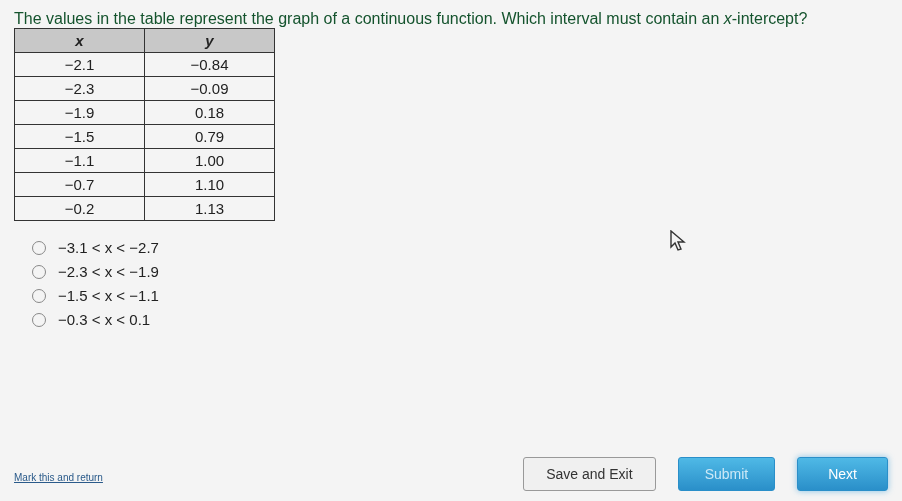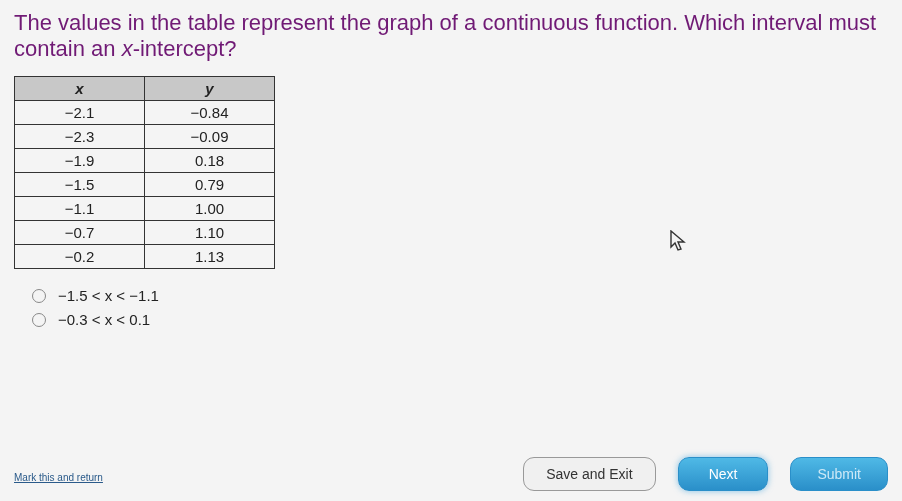--- a/index.html
+++ b/index.html
@@ -12,23 +12,22 @@
   position: relative;
 }
 .page {
   background: #f4f4f4;
   width: 100%;
   height: 100%;
   padding: 10px 14px 0 14px;
   position: relative;
 }
 .question {
-  font-size: 22px;
-  color: #701a75;
-  margin-bottom: 14px;
+  font-size: 16px;
+  color: #14532d;
 }
 .italic { font-style: italic; }
 table.data {
   border-collapse: collapse;
   margin-bottom: 18px;
 }
 table.data th, table.data td {
   border: 1px solid #333;
   padding: 3px 0;
   text-align: center;
@@ -69,21 +68,21 @@
   position: absolute;
   bottom: 10px;
   right: 14px;
   display: flex;
   gap: 22px;
   align-items: center;
 }
 .btn {
   padding: 8px 22px;
   font-size: 14px;
-  border-radius: 11px;
+  border-radius: 3px;
   text-align: center;
   border: 1px solid #bbb;
   cursor: pointer;
 }
 .btn-save { background: #f0f0f0; color: #333; border:1px solid #999; }
 .btn-next {
   background: linear-gradient(#4fb9e6,#2a8fc9);
   color: #fff;
   border: 1px solid #2a8fc9;
   box-shadow: 0 0 6px rgba(60,160,220,0.6);
@@ -147,34 +146,42 @@
       <tr>
           <td>−0.2</td>
           <td>1.13</td>
         </tr>
     </tbody>
   </table>
 
   <div class="options">
     <div class="option-row">
       <span class="radio"></span>
+      <span>−3.1 &lt; x &lt; −2.7</span>
+    </div>
+    <div class="option-row">
+      <span class="radio"></span>
+      <span>−2.3 &lt; x &lt; −1.9</span>
+    </div>
+    <div class="option-row">
+      <span class="radio"></span>
       <span>−1.5 &lt; x &lt; −1.1</span>
     </div>
     <div class="option-row">
       <span class="radio"></span>
       <span>−0.3 &lt; x &lt; 0.1</span>
     </div>
   </div>
 
   <a class="mark-link">Mark this and return</a>
 
   <div class="footer-buttons">
     <div class="btn btn-save">Save and Exit</div>
+    <div class="btn btn-submit">Submit</div>
     <div class="btn btn-next">Next</div>
-    <div class="btn btn-submit">Submit</div>
   </div>
 
   <div class="cursor-icon">
     <svg width="18" height="22" viewBox="0 0 18 22">
         <path d="M1 1 L1 17 L5 13 L8 20 L11 19 L8 12 L14 12 Z" fill="none" stroke="#333" stroke-width="1.4"></path>
       </svg>
   </div>
 
 </div>
 

